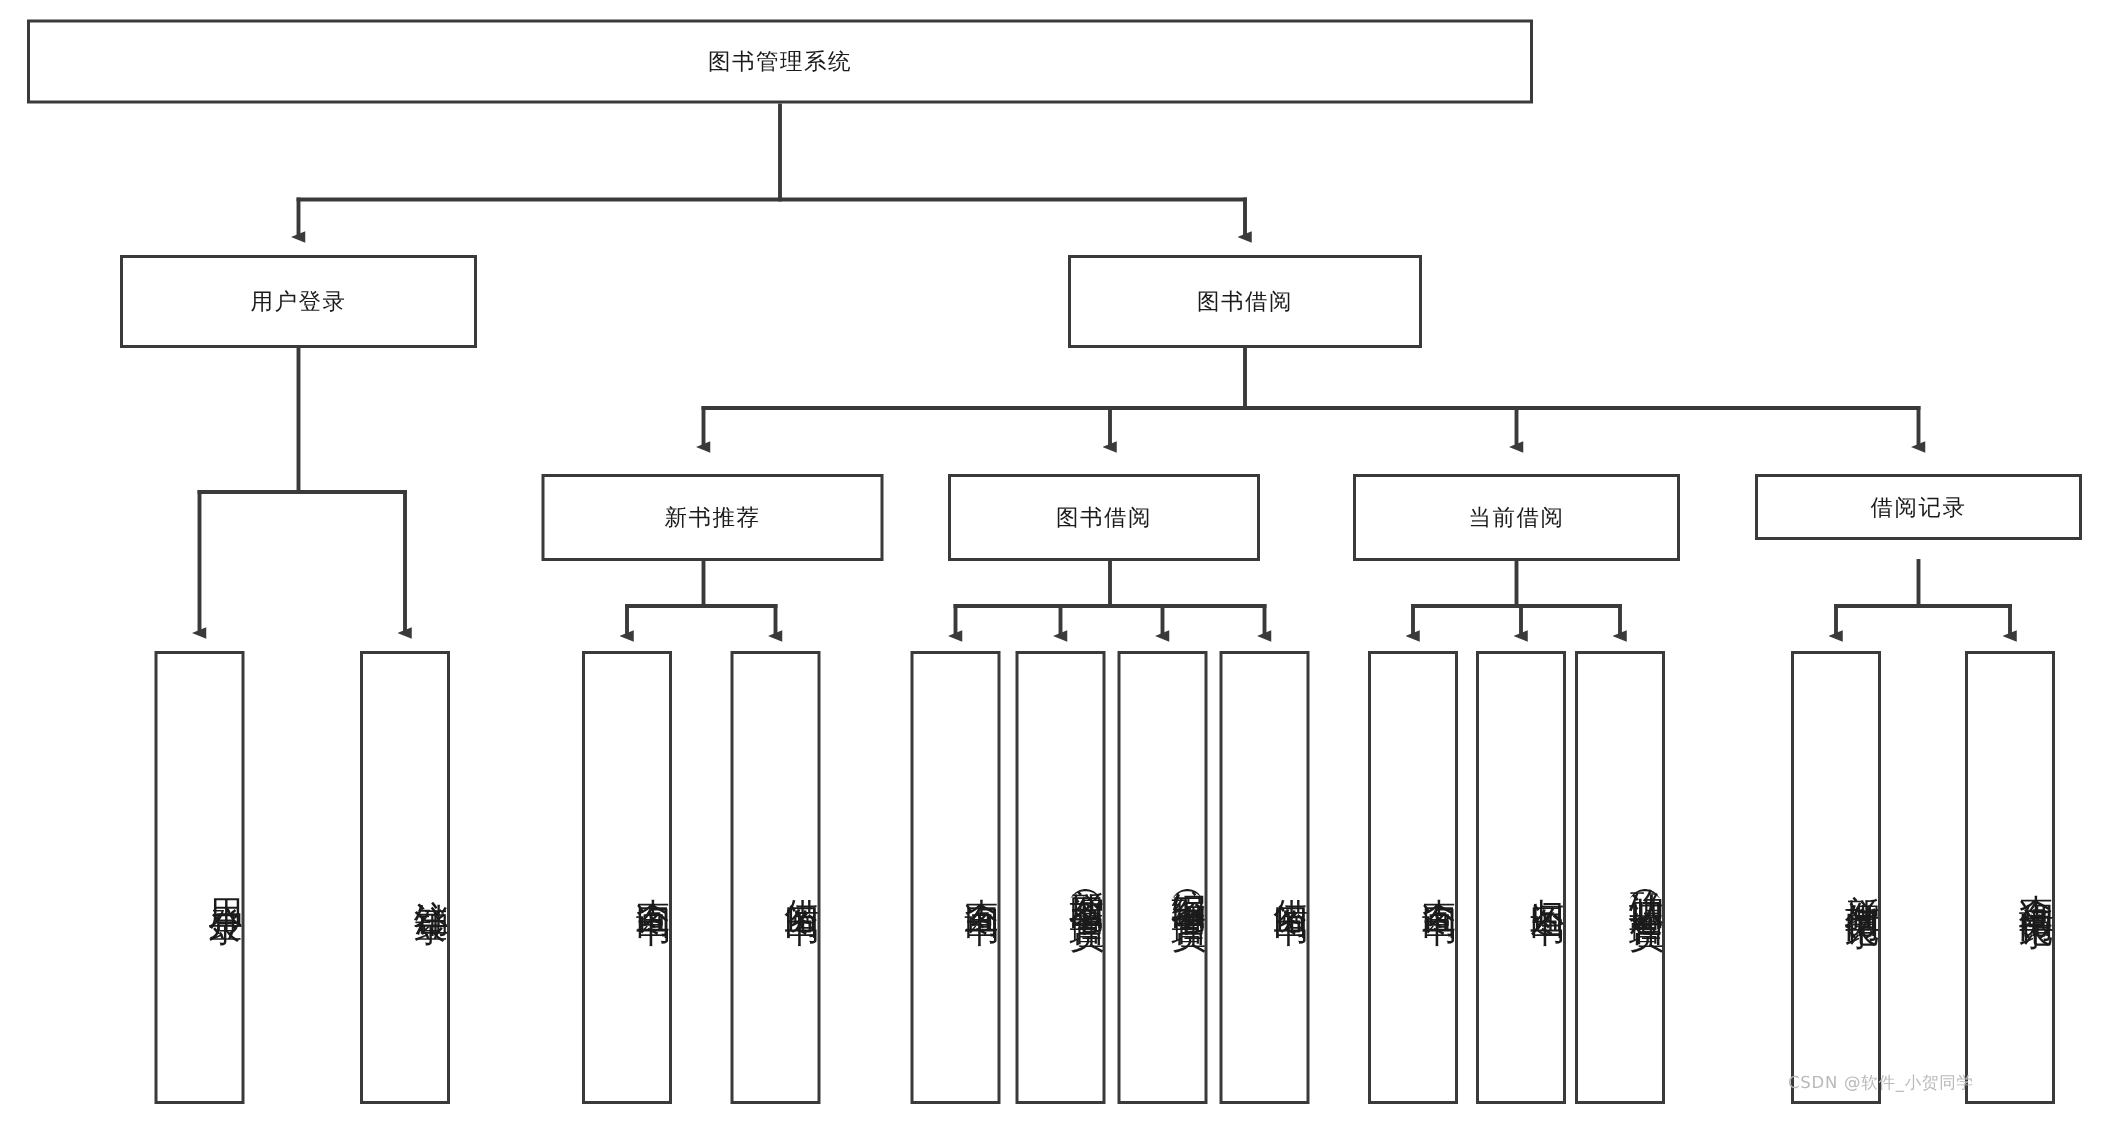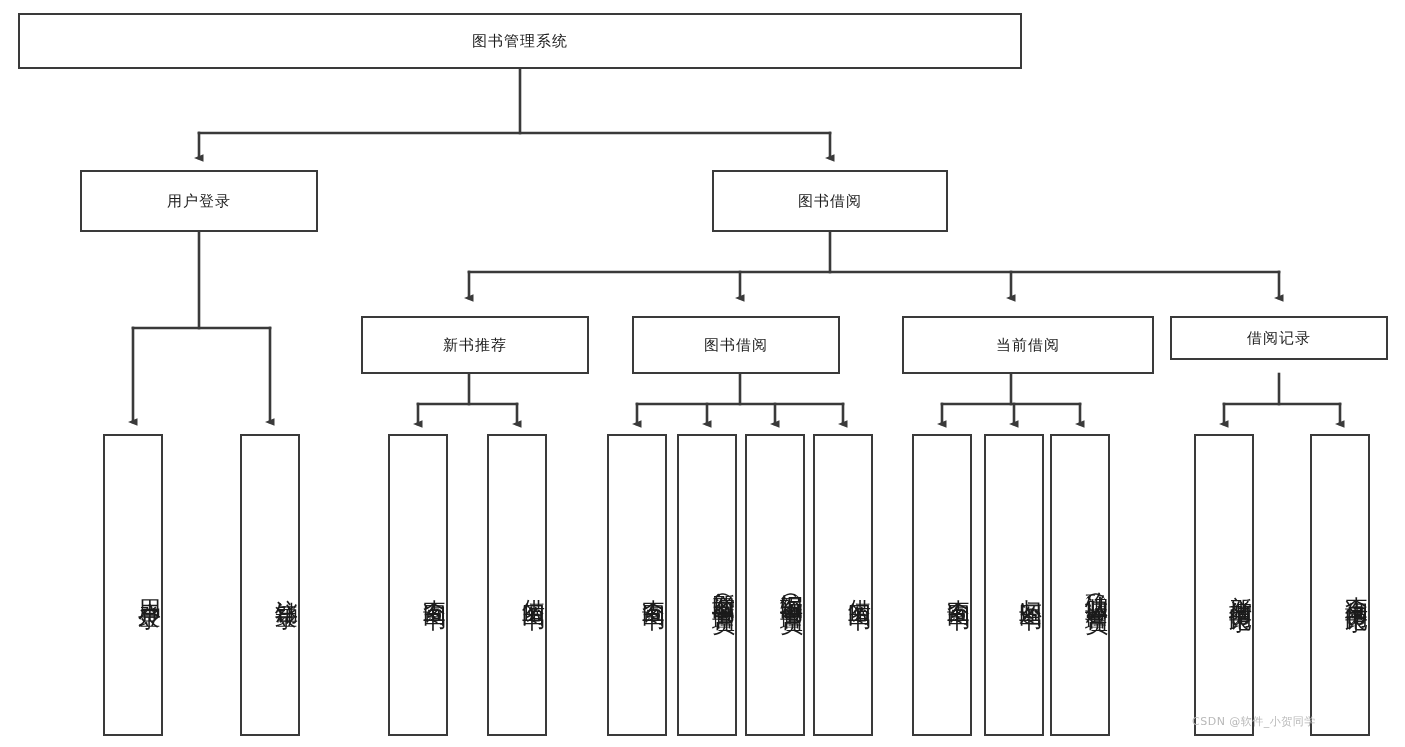--- a/index.html
+++ b/index.html
@@ -128,21 +128,21 @@
   <div class="node-box horizontal" style="left:712px; top:170px; width:236px; height:62px;">
     <span class="node-label">图书借阅</span>
   </div>
 
   <div class="node-box horizontal" style="left:361px; top:316px; width:228px; height:58px;">
     <span class="node-label">新书推荐</span>
   </div>
   <div class="node-box horizontal" style="left:632px; top:316px; width:208px; height:58px;">
     <span class="node-label">图书借阅</span>
   </div>
-  <div class="node-box horizontal" style="left:902px; top:316px; width:252px; height:58px;">
+  <div class="node-box horizontal" style="left:902px; top:316px; width:218px; height:58px;">
     <span class="node-label">当前借阅</span>
   </div>
   <div class="node-box horizontal" style="left:1170px; top:316px; width:218px; height:44px;">
     <span class="node-label">借阅记录</span>
   </div>
 
   <div class="node-box vertical" style="left:103px; top:434px; width:60px; height:302px;">
     <span class="node-label">用户登录</span>
   </div>
   <div class="node-box vertical" style="left:240px; top:434px; width:60px; height:302px;">

